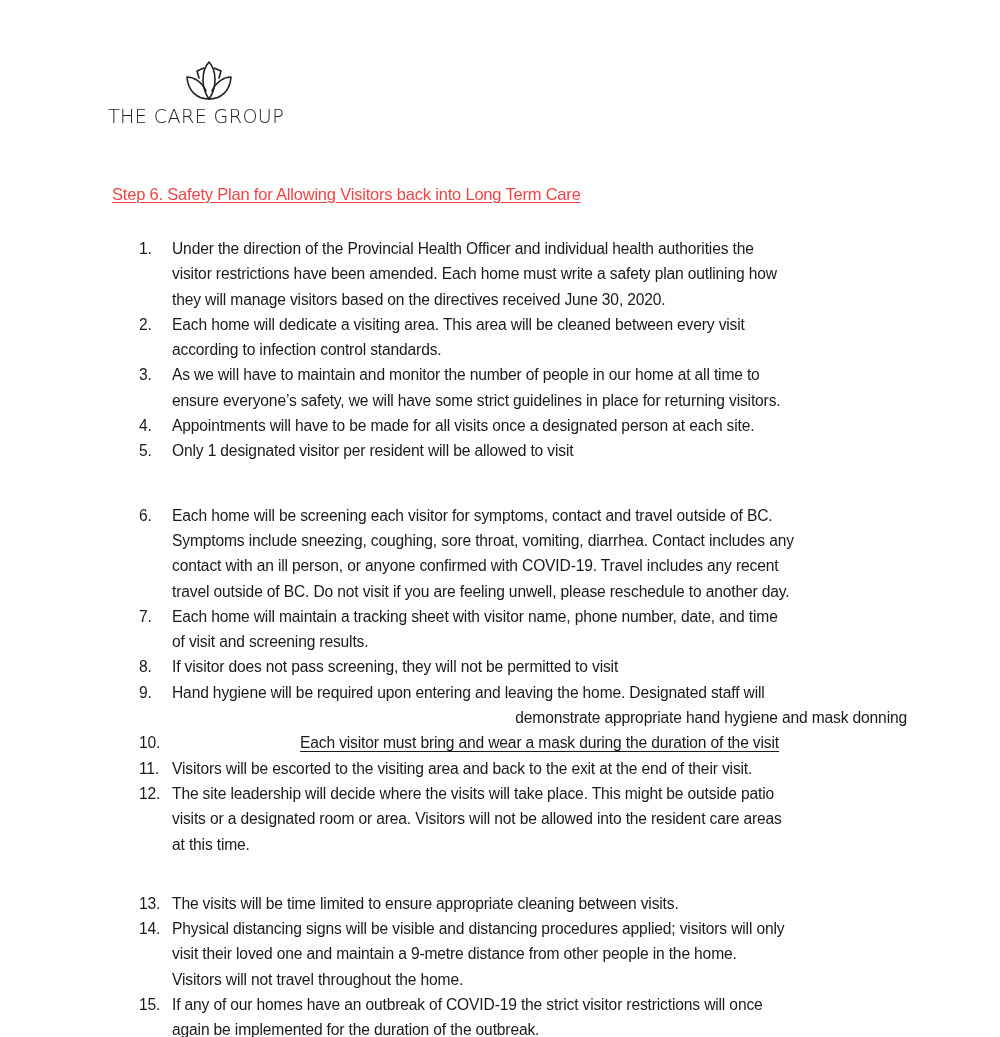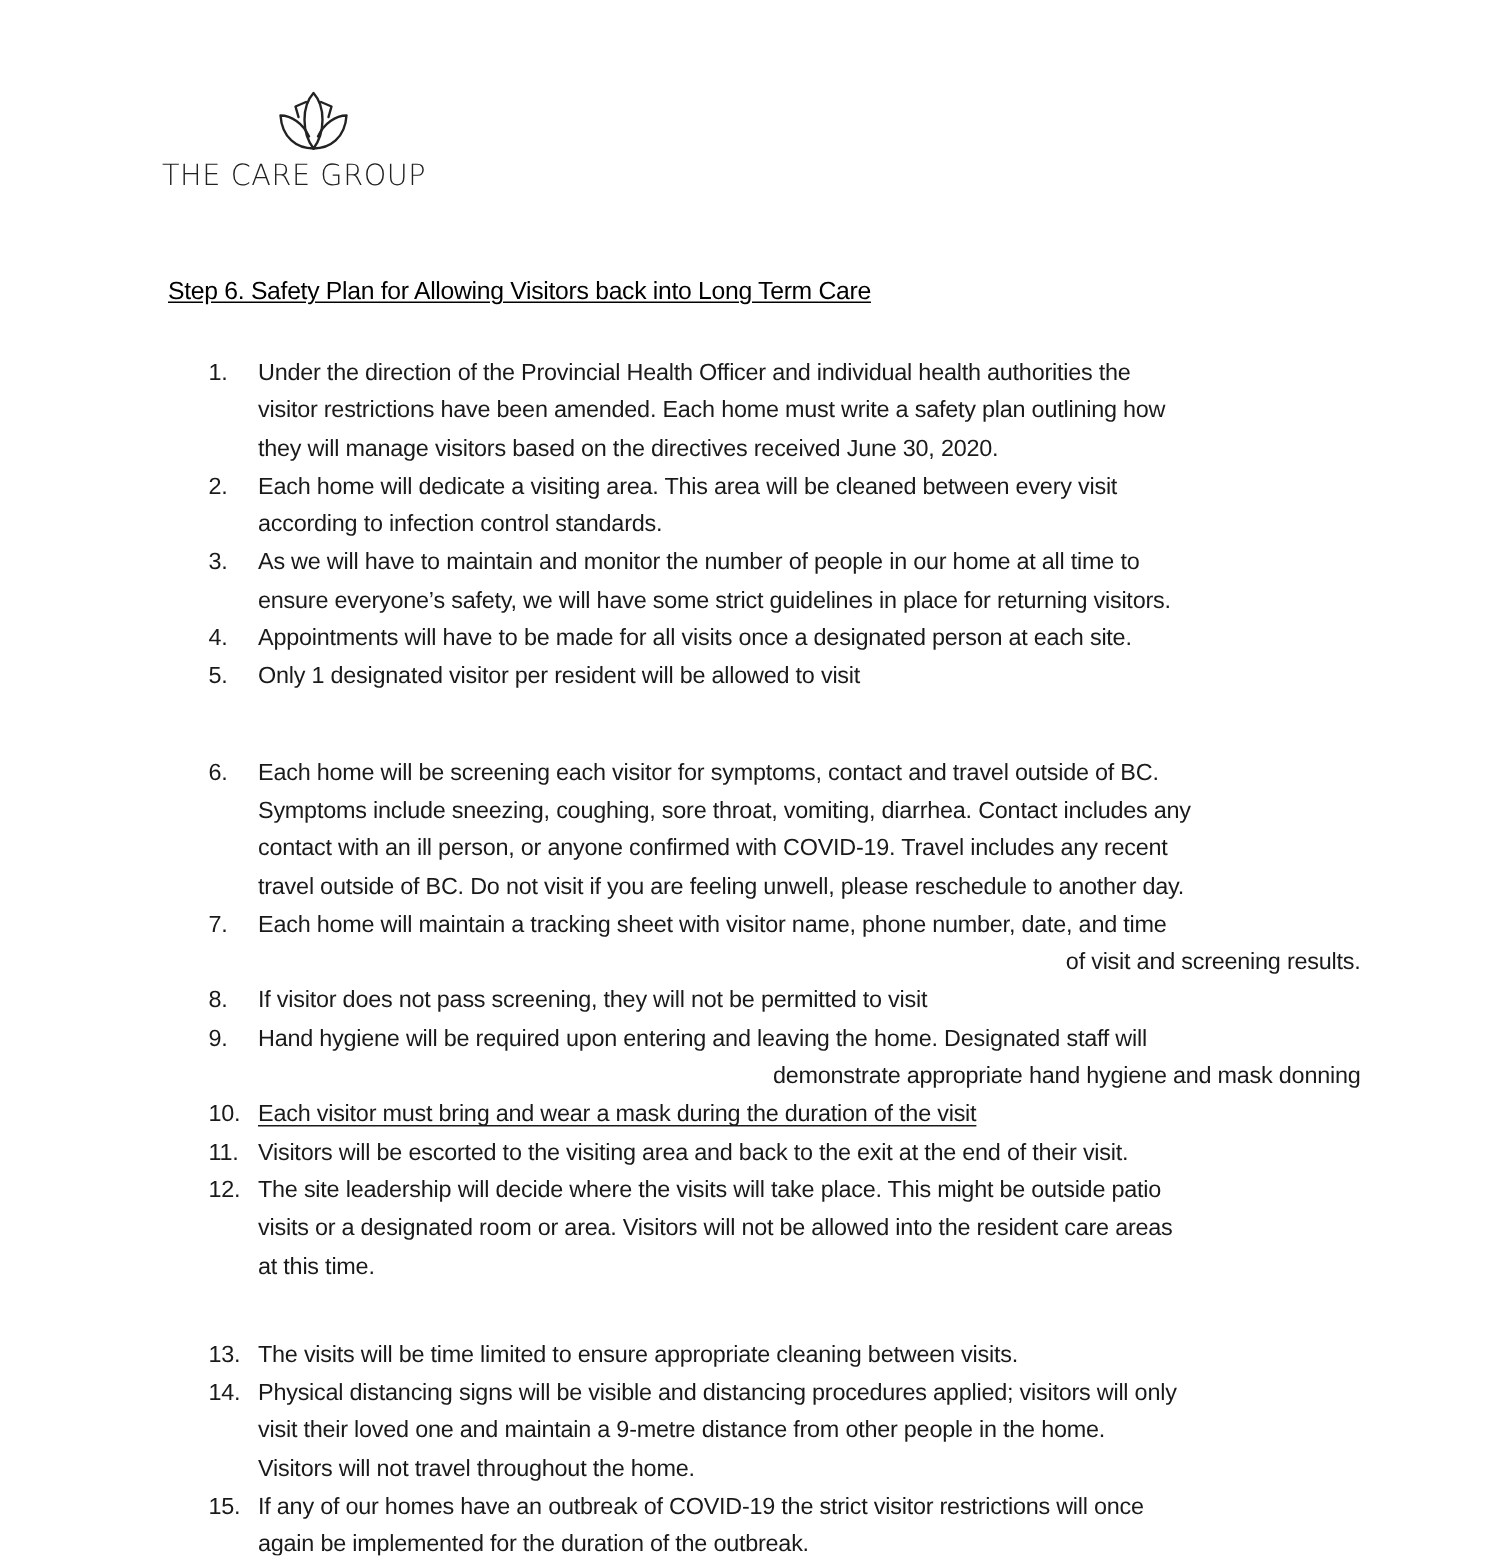--- a/index.html
+++ b/index.html
@@ -40,21 +40,21 @@
       white-space: nowrap;
       transform: scaleX(0.98);
       transform-origin: left top;
     }
     .doc-title {
       position: absolute;
       left: 112px;
       top: 185px;
       font-family: "Liberation Sans", sans-serif;
       font-size: 16.5px;
-      color: #000000;
+      color: #ef4444;
       text-decoration: underline;
       text-underline-offset: 2px;
       white-space: nowrap;
       letter-spacing: -0.2px;
     }
     .steps {
       position: absolute;
       left: 0;
       top: 236px;
       width: 1000px;
@@ -137,34 +137,34 @@
     <li class="step">
       <span class="step-num">6.</span>
       <div class="step-text" style="white-space: nowrap; margin-top: 39px;">Each home will be screening each visitor for symptoms, contact and travel outside of BC.</div>
       <div class="step-text" style="white-space: nowrap;">Symptoms include sneezing, coughing, sore throat, vomiting, diarrhea. Contact includes any</div>
       <div class="step-text" style="white-space: nowrap;">contact with an ill person, or anyone confirmed with COVID-19. Travel includes any recent</div>
       <div class="step-text" style="white-space: nowrap;">travel outside of BC. Do not visit if you are feeling unwell, please reschedule to another day.</div>
     </li>
     <li class="step">
       <span class="step-num">7.</span>
       <div class="step-text" style="white-space: nowrap;">Each home will maintain a tracking sheet with visitor name, phone number, date, and time</div>
-      <div class="step-text" style="white-space: nowrap; text-align: right;">of visit and screening results.</div>
+      <div class="step-text" style="white-space: nowrap;">of visit and screening results.</div>
     </li>
     <li class="step">
       <span class="step-num">8.</span>
       <div class="step-text" style="white-space: nowrap;">If visitor does not pass screening, they will not be permitted to visit</div>
     </li>
     <li class="step">
       <span class="step-num">9.</span>
       <div class="step-text" style="white-space: nowrap;">Hand hygiene will be required upon entering and leaving the home. Designated staff will</div>
       <div class="step-text" style="white-space: nowrap; text-align: right;">demonstrate appropriate hand hygiene and mask donning</div>
     </li>
     <li class="step">
       <span class="step-num two-digit">10.</span>
-      <div class="step-text underlined" style="white-space: nowrap;">Each visitor must bring and wear a mask during the duration of the visit</div>
+      <div class="step-text underlined" style="white-space: nowrap; text-align: center;">Each visitor must bring and wear a mask during the duration of the visit</div>
     </li>
     <li class="step">
       <span class="step-num two-digit">11.</span>
       <div class="step-text" style="white-space: nowrap;">Visitors will be escorted to the visiting area and back to the exit at the end of their visit.</div>
     </li>
     <li class="step">
       <span class="step-num two-digit">12.</span>
       <div class="step-text" style="white-space: nowrap;">The site leadership will decide where the visits will take place. This might be outside patio</div>
       <div class="step-text" style="white-space: nowrap;">visits or a designated room or area. Visitors will not be allowed into the resident care areas</div>
       <div class="step-text" style="white-space: nowrap;">at this time.</div>

